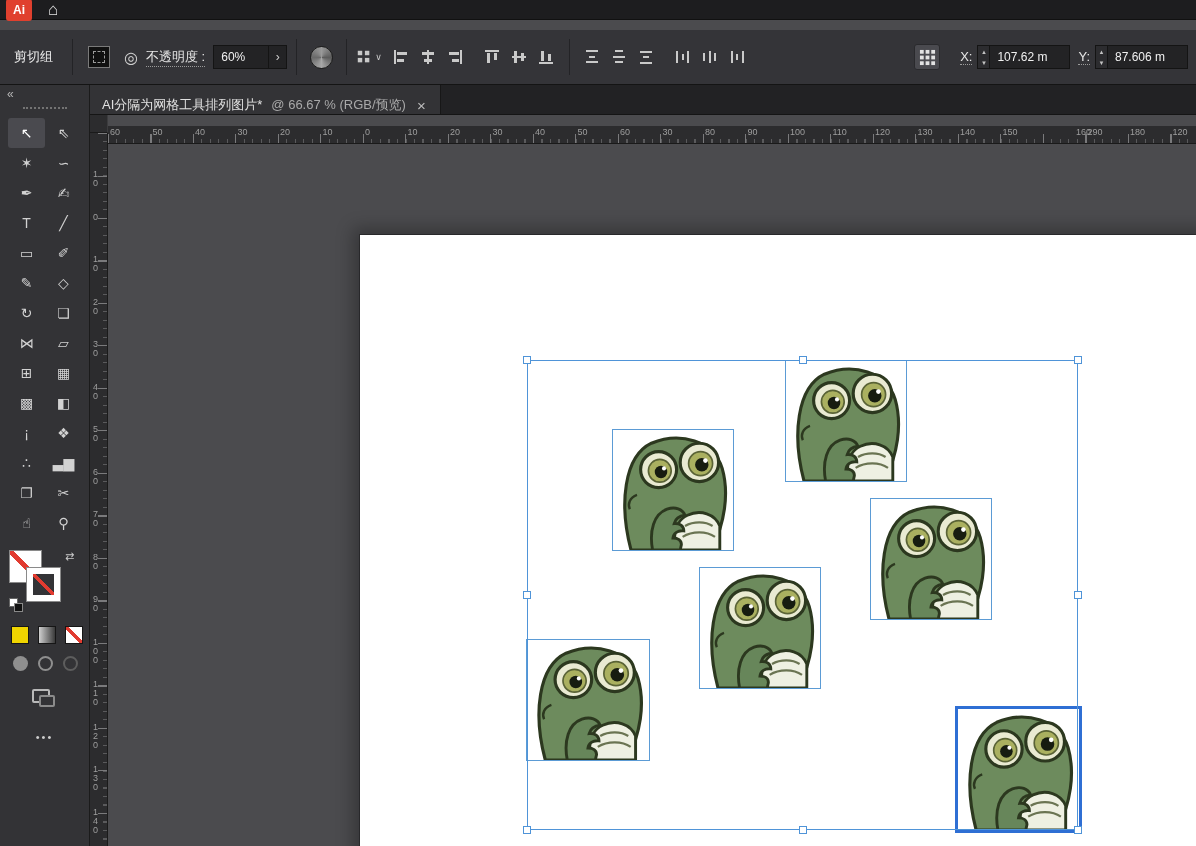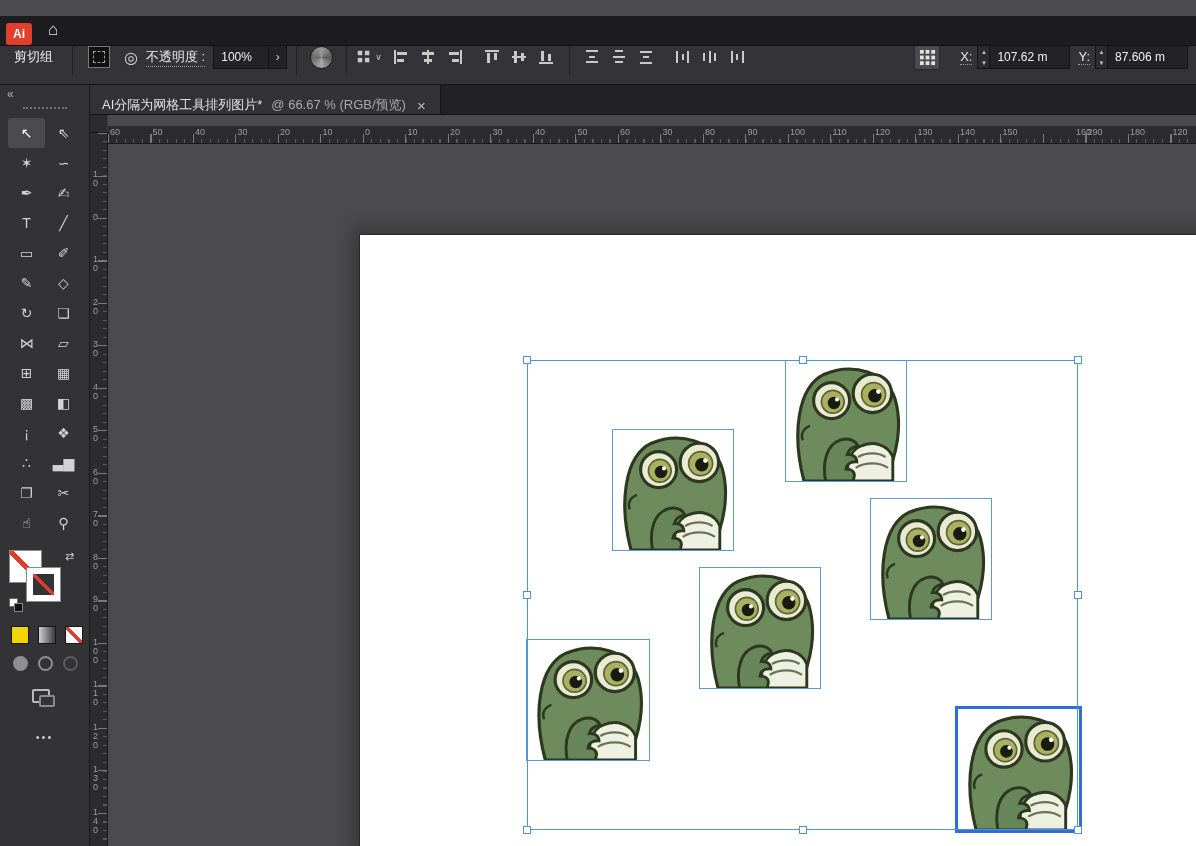--- a/index.html
+++ b/index.html
@@ -1,21 +1,21 @@
 <!DOCTYPE html>
 <html><head>
 <meta charset="utf-8">
 <style>
   * { margin:0; padding:0; box-sizing:border-box; font-family:"Liberation Sans","DejaVu Sans",sans-serif; }
   html,body { width:1196px; height:846px; }
   body { position:relative; background:#4b4b4e; overflow:hidden; color:#d6d6d6; }
 
   
-  .menubar { position:absolute; left:0; top:16px; width:100%; height:30px; background:#1d1d1f;
-             display:flex; align-items:flex-end; z-index:9; border-bottom:1px solid #111; }
+  .menubar { position:absolute; left:0; top:0; width:100%; height:20px; background:#1d1d1f;
+             display:flex; align-items:center; z-index:9; border-bottom:1px solid #111; }
   .ai-logo { width:26px; height:22px; margin-left:6px; border-radius:3px; background:#e0402e;
              color:#fff; font-weight:bold; font-size:12px; display:flex; align-items:center; justify-content:center; }
   .home-icon { margin-left:16px; font-size:17px; color:#e2e2e2; line-height:30px; }
   .menu-list { display:flex; margin-left:40px; }
   .menu-item { padding:0 15px; font-size:13px; color:#e6e6e6; line-height:30px; cursor:default; }
 
   
   .controlbar { position:absolute; left:0; top:30px; width:100%; height:55px; background:#343438;
                 border-bottom:1px solid #141414; display:flex; align-items:center; z-index:8; }
   .ctx-label { font-size:13px; color:#ececec; margin:0 10px 0 14px; white-space:nowrap; }
@@ -152,21 +152,21 @@
   <div class="home-icon">⌂</div>
 </div>
 
 <div class="controlbar">
   <span class="ctx-label">剪切组</span>
   <div class="vsep"></div>
   <div class="style-box"></div>
   <span class="target-icon">◎</span>
   <span class="opacity-label">不透明度 :</span>
   <div class="opacity-box">
-    <span class="val">100%</span>
+    <span class="val">60%</span>
     <span class="chev">›</span>
   </div>
   <div class="vsep"></div>
   <div class="recolor-icon"></div>
   <div class="vsep"></div>
   <div class="align-opt">
     <span class="icon18">
       <svg viewBox="0 0 18 18" width="16" height="16" fill="#c9c9c9">
           <rect x="2" y="2" width="5" height="5"></rect>
           <rect x="10" y="2" width="5" height="5"></rect>

